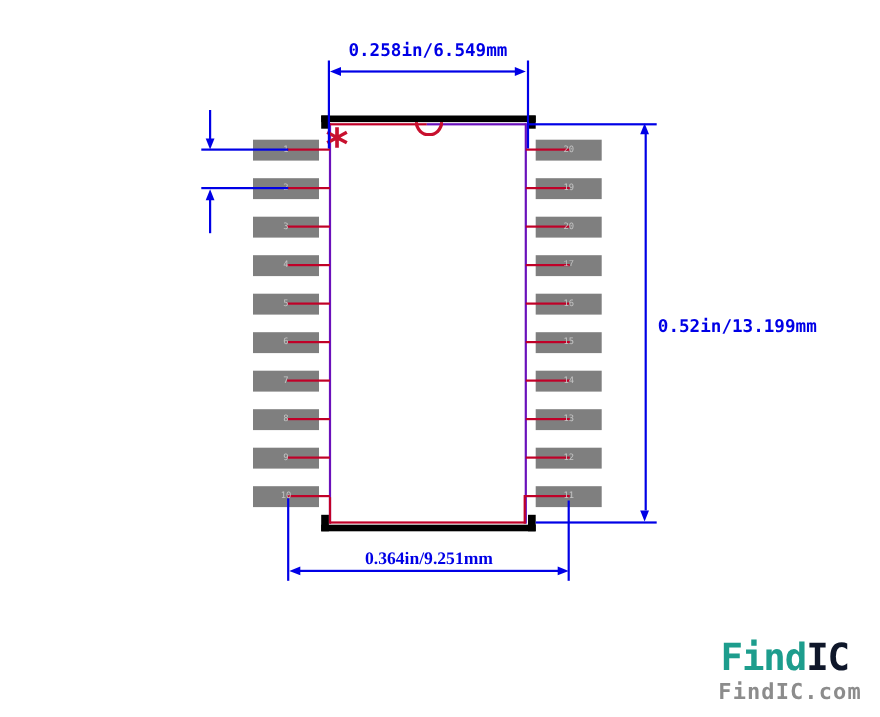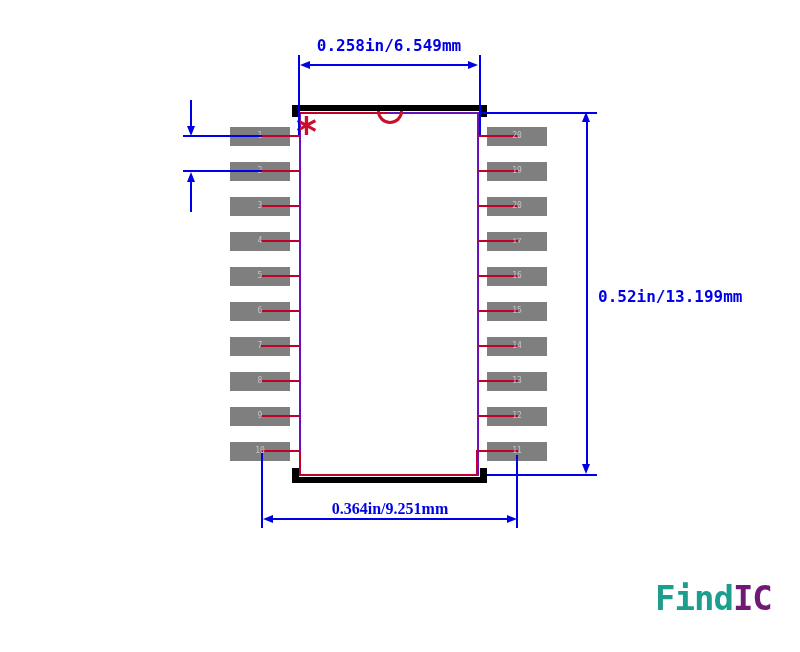--- a/index.html
+++ b/index.html
@@ -38,21 +38,21 @@
   .arr-left {border-top:4px solid transparent;border-bottom:4px solid transparent;border-right:10px solid #0000e6;}
   .arr-right{border-top:4px solid transparent;border-bottom:4px solid transparent;border-left:10px solid #0000e6;}
   .arr-up   {border-left:4px solid transparent;border-right:4px solid transparent;border-bottom:10px solid #0000e6;}
   .arr-down {border-left:4px solid transparent;border-right:4px solid transparent;border-top:10px solid #0000e6;}
   
   .logo-main{
     position:absolute;left:655px;top:579px;font-size:34px;line-height:38px;font-weight:bold;
     letter-spacing:-1px;z-index:7;font-family:"DejaVu Sans Mono",monospace;
   }
   .logo-find{color:#1d9d8d;}
-  .logo-ic{color:#701a75;}
+  .logo-ic{color:#0f172a;}
   .logo-domain{
     position:absolute;left:653px;top:617px;font-size:20px;line-height:22px;font-weight:bold;
     letter-spacing:1px;color:#8c8c8c;z-index:7;font-family:"DejaVu Sans Mono",monospace;
   }
 </style>
 </head>
 <body>
 
 <div id="canvas">
 
@@ -160,14 +160,15 @@
   <div class="arr arr-down" style="left:582px;top:464px;"></div>
 
   <div class="dim-label" style="left:300px;top:500px;width:180px;text-align:center;font-family:Liberation Serif, serif;">0.364in/9.251mm</div>
   <div class="abs dim-line" style="left:261px;top:453px;width:2px;height:75px;"></div>
   <div class="abs dim-line" style="left:516px;top:455px;width:2px;height:73px;"></div>
   <div class="abs dim-line" style="left:271px;top:518px;width:238px;height:2px;"></div>
   <div class="arr arr-left" style="left:263px;top:515px;"></div>
   <div class="arr arr-right" style="left:507px;top:515px;"></div>
 
   <div class="logo-main"><span class="logo-find">Find</span><span class="logo-ic">IC</span></div>
+  <div class="logo-domain">FindIC.com</div>
 
 </div>
 
 </body></html>

